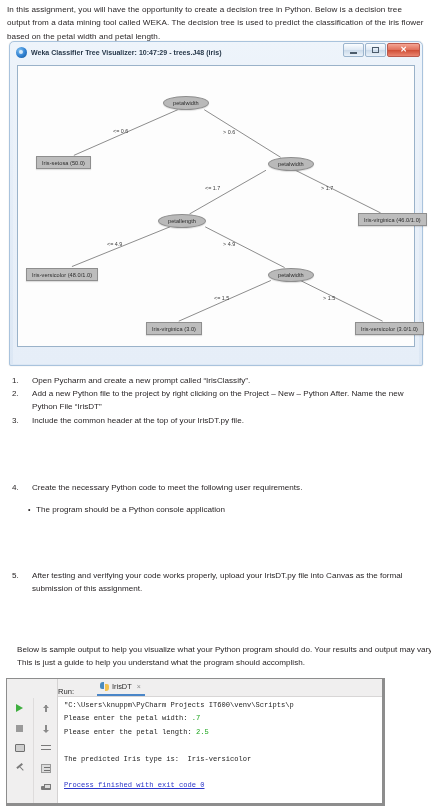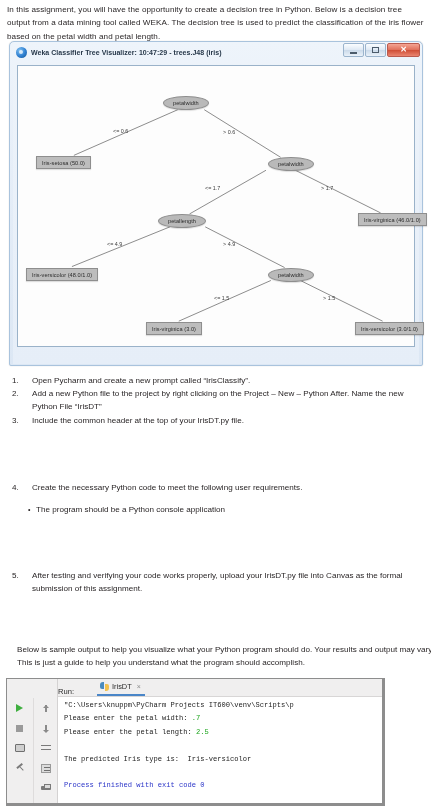--- a/index.html
+++ b/index.html
@@ -224,21 +224,21 @@
     padding: 20px 4px 2px 6px;
     font-family: "Liberation Mono", monospace;
     font-size: 7.1px;
     line-height: 13.4px;
     color: #222222;
     white-space: pre;
     overflow: hidden;
   }
   .c-cmd { color:#232323; }
   .c-green { color:#1ca51c; }
-  .c-blue { color:#2b35c8; }
+  .c-blue { color:#2b35c8;text-decoration:underline; }
 </style>
 </head>
 <body>
 
 <div class="page">
 
   <div class="intro">In this assignment, you will have the opportunity to create a decision tree in Python.  Below is a decision tree output from a data mining tool called WEKA. The decision tree is used to predict the classification of the iris flower based on the petal width and petal length.</div>
 
   <div class="weka-window">
 

